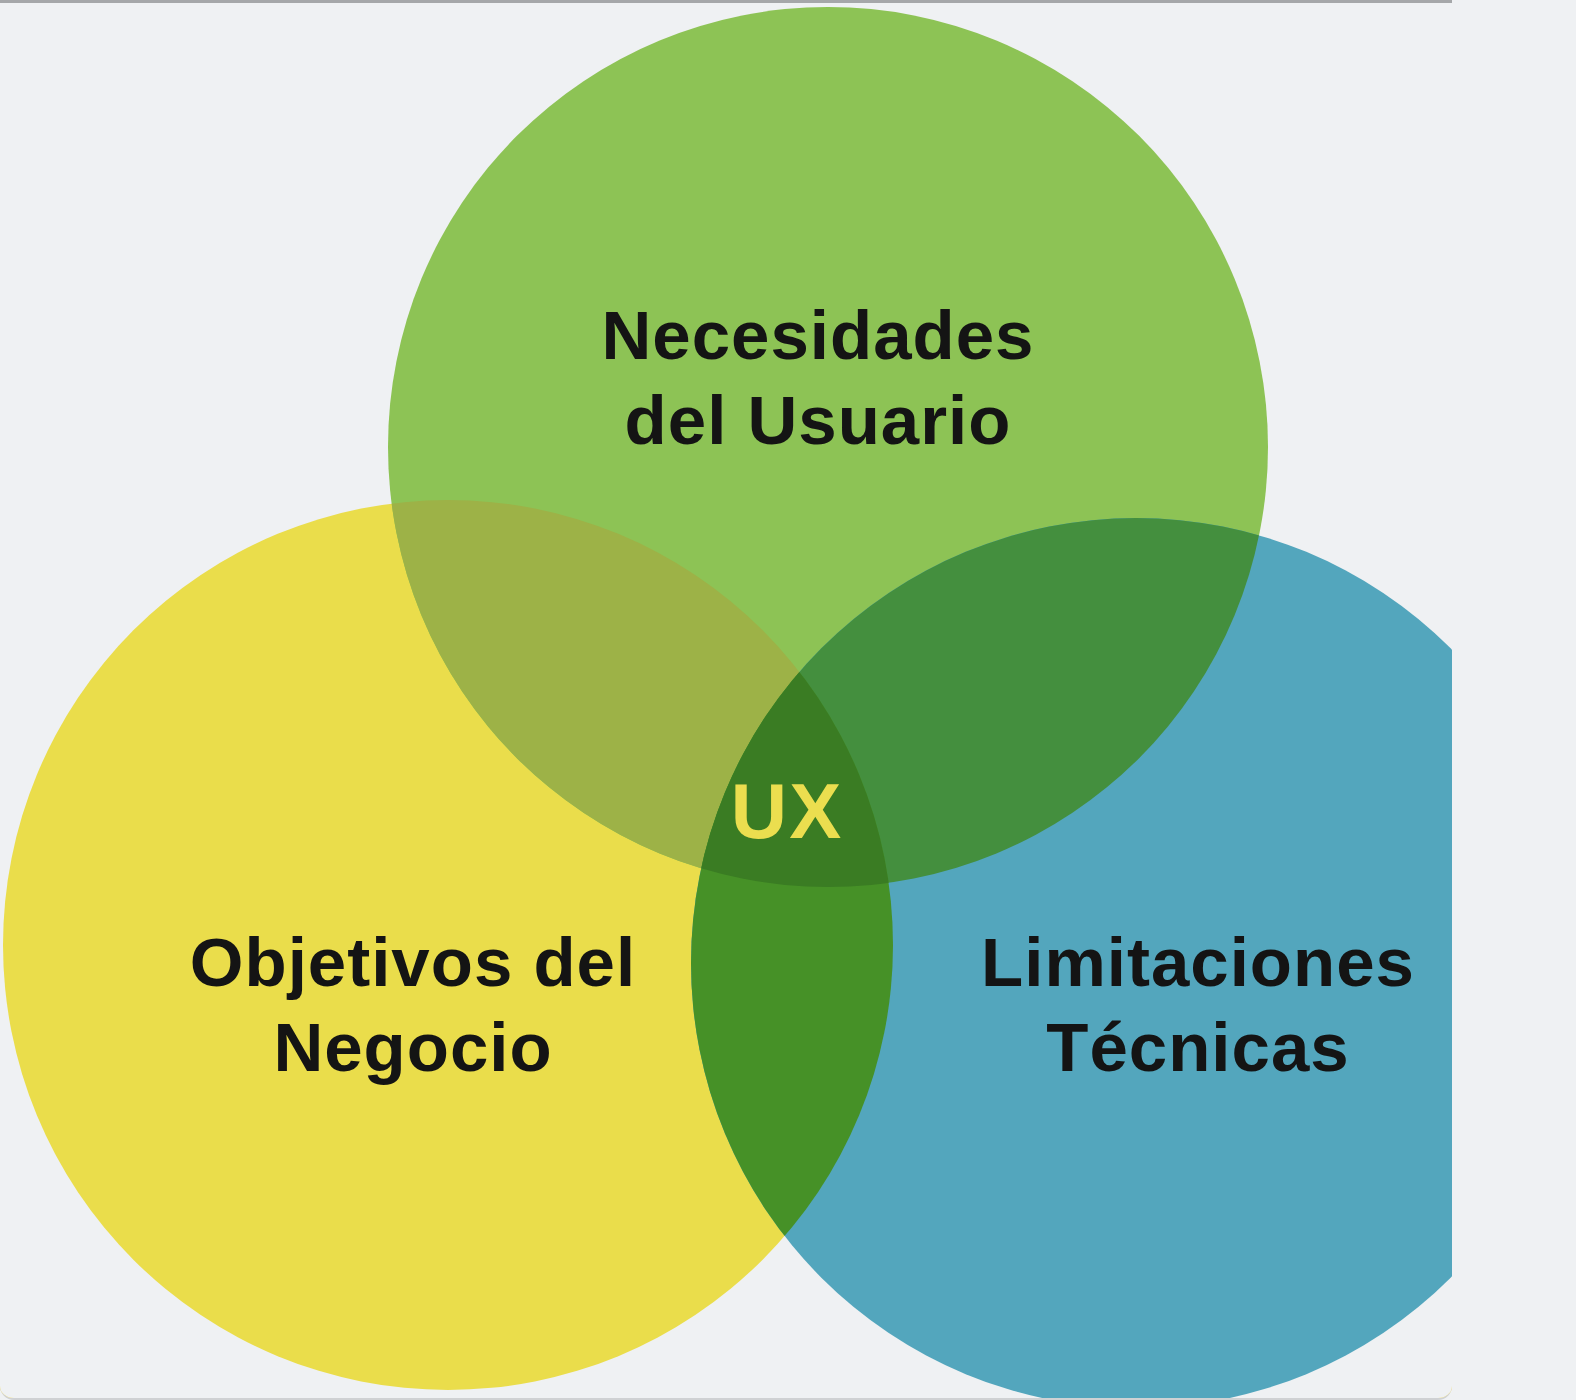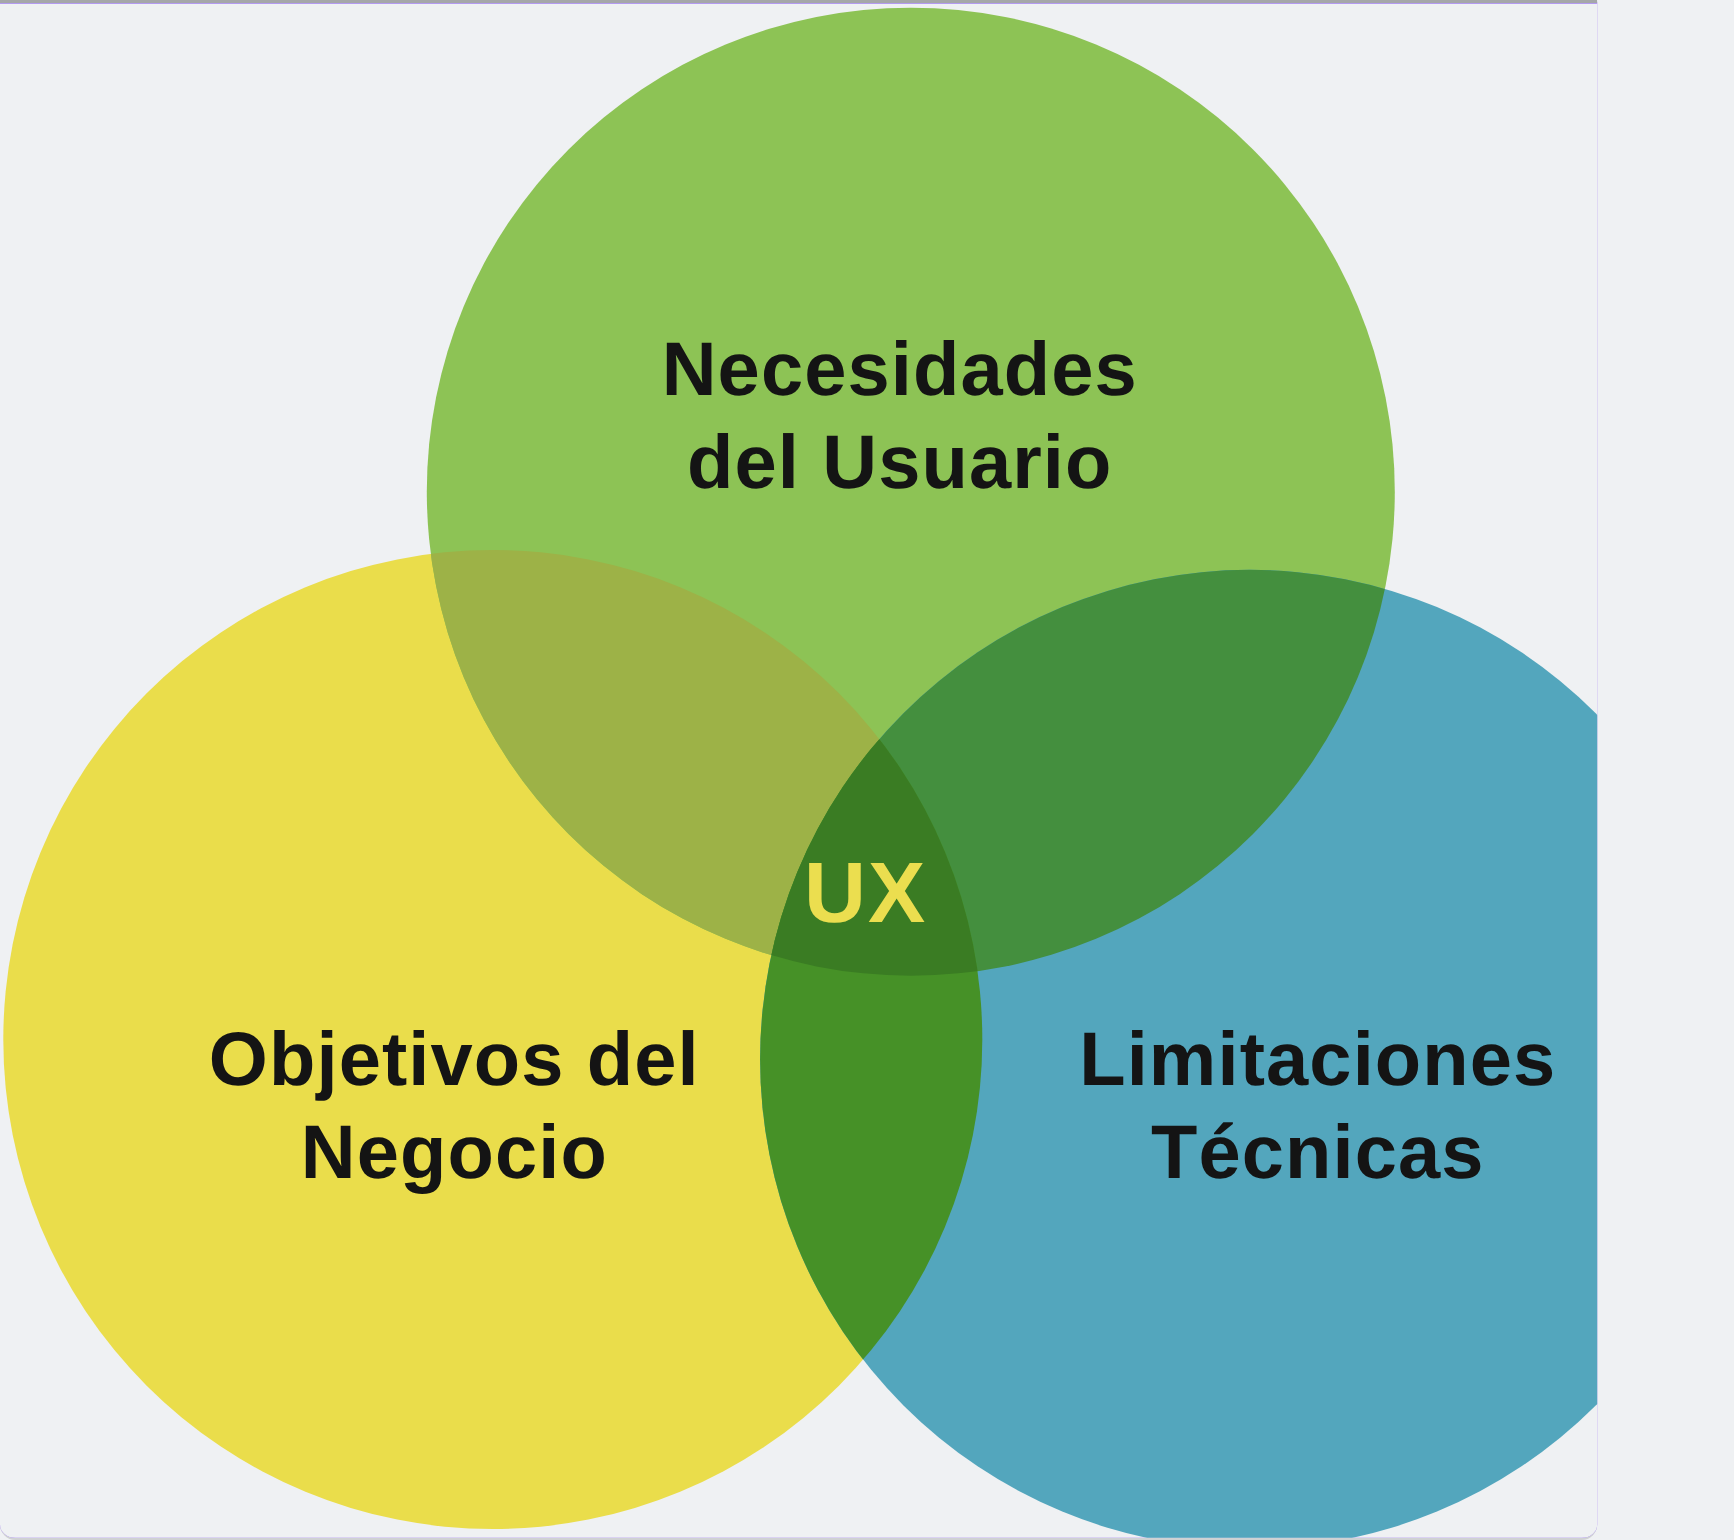--- a/index.html
+++ b/index.html
@@ -6,21 +6,21 @@
     margin: 0;
     padding: 0;
     background: #EFF1F3;
     font-family: "Liberation Sans", "DejaVu Sans", sans-serif;
   }
   .frame {
     position: relative;
     width: 1452px;
     height: 1400px;
     box-sizing: border-box;
-    background: #8b5cf6;
+    background: #fde047;
     border-top: 3px solid #A5A7A9;
     border-bottom: 2px solid #CFD1D3;
     border-radius: 0 0 14px 14px;
     overflow: hidden;
   }
   svg { display: block; }
   .set-label {
     font-family: "Liberation Sans", "DejaVu Sans", sans-serif;
     font-weight: 700;
     font-size: 69px;

